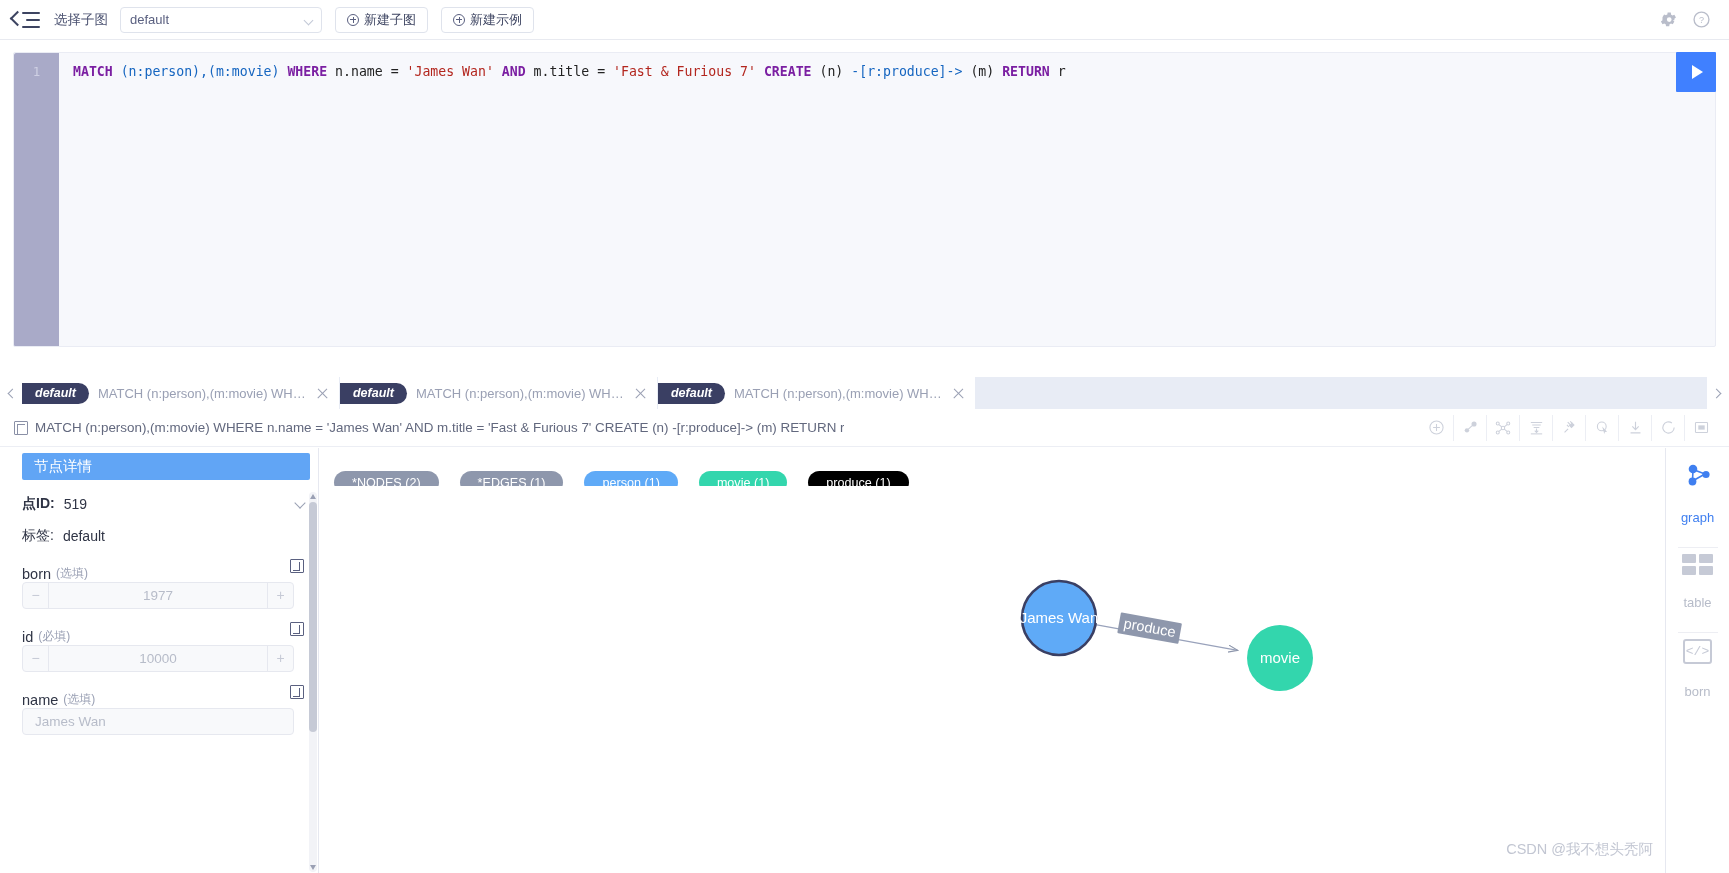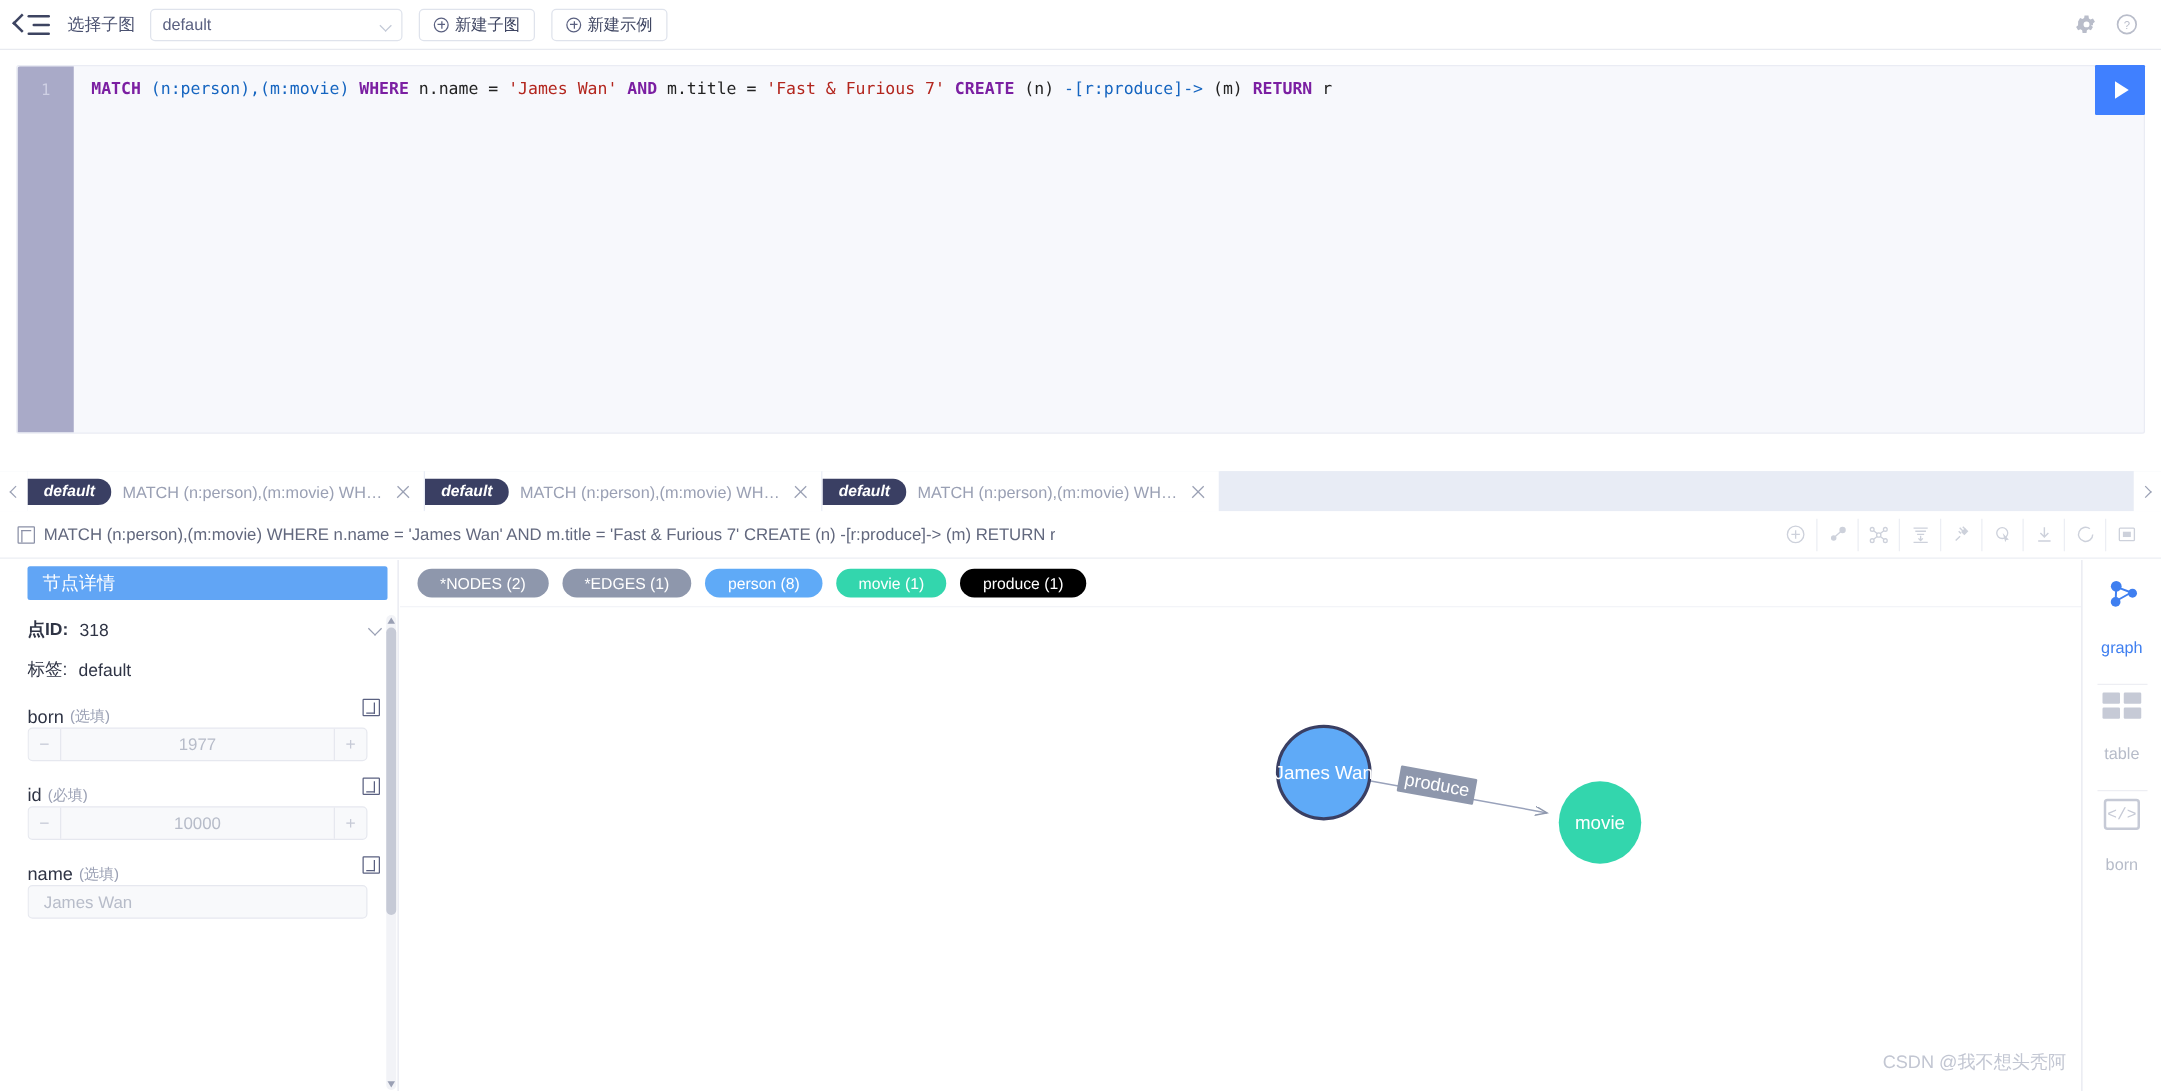--- a/index.html
+++ b/index.html
@@ -168,22 +168,22 @@
   }
   .q-tools { margin-left: auto; display: flex; align-items: center; }
   .q-tool {
     width: 33px; height: 26px; display: flex; align-items: center;
     justify-content: center; border-left: 1px solid #eceef4; cursor: pointer;
   }
   .q-tool:first-child { border-left: none; }
 
   
   .chips {
-    position: absolute; left: 320px; top: 448px; width: 1345px; height: 38px;
-    background: #fff; display: flex; align-items: center; gap: 11px;
+    position: absolute; left: 320px; top: 464px; width: 1345px; height: 38px;
+    background: #fff; display: flex; align-items: center; gap: 21px;
     padding-left: 14px; border-bottom: 1px solid #f0f1f6;
   }
   .chip {
     height: 23px; border-radius: 12px; color: #fff; font-size: 12.6px;
     display: inline-flex; align-items: center; justify-content: center;
     padding: 0 18px; cursor: pointer; white-space: nowrap;
   }
 
   
   .detail {
@@ -429,31 +429,31 @@
             <rect x="3.5" y="5" width="17" height="14" fill="none" stroke="#cdd1db" stroke-width="1.5" rx="1"></rect>
             <rect x="7.5" y="9" width="9" height="6" fill="#cdd1db"></rect>
           </svg>
       </div>
     </div>
   </div>
 
   <div class="chips" id="chiprow">
       <div class="chip" style="background: rgb(142, 151, 172);">*NODES (2)</div>
       <div class="chip" style="background: rgb(142, 151, 172);">*EDGES (1)</div>
-      <div class="chip" style="background: rgb(95, 170, 247);">person (8)</div>
+      <div class="chip" style="background: rgb(95, 170, 247);">person (1)</div>
       <div class="chip" style="background: rgb(51, 214, 173);">movie (1)</div>
       <div class="chip" style="background: #000000;">produce (1)</div>
     </div>
 
   <div class="detail">
     <div class="detail-title">节点详情</div>
     <div class="detail-body">
       <div class="d-row">
         <span class="k">点ID:</span>
-        <span class="v">318</span>
+        <span class="v">519</span>
         <span class="d-chev"></span>
       </div>
       <div class="d-row">
         <span>标签:</span>
         <span class="v">default</span>
       </div>
       <div id="fieldlist">
           <div class="f-label">
             <span>born</span>
             <span class="req">(选填)</span>

